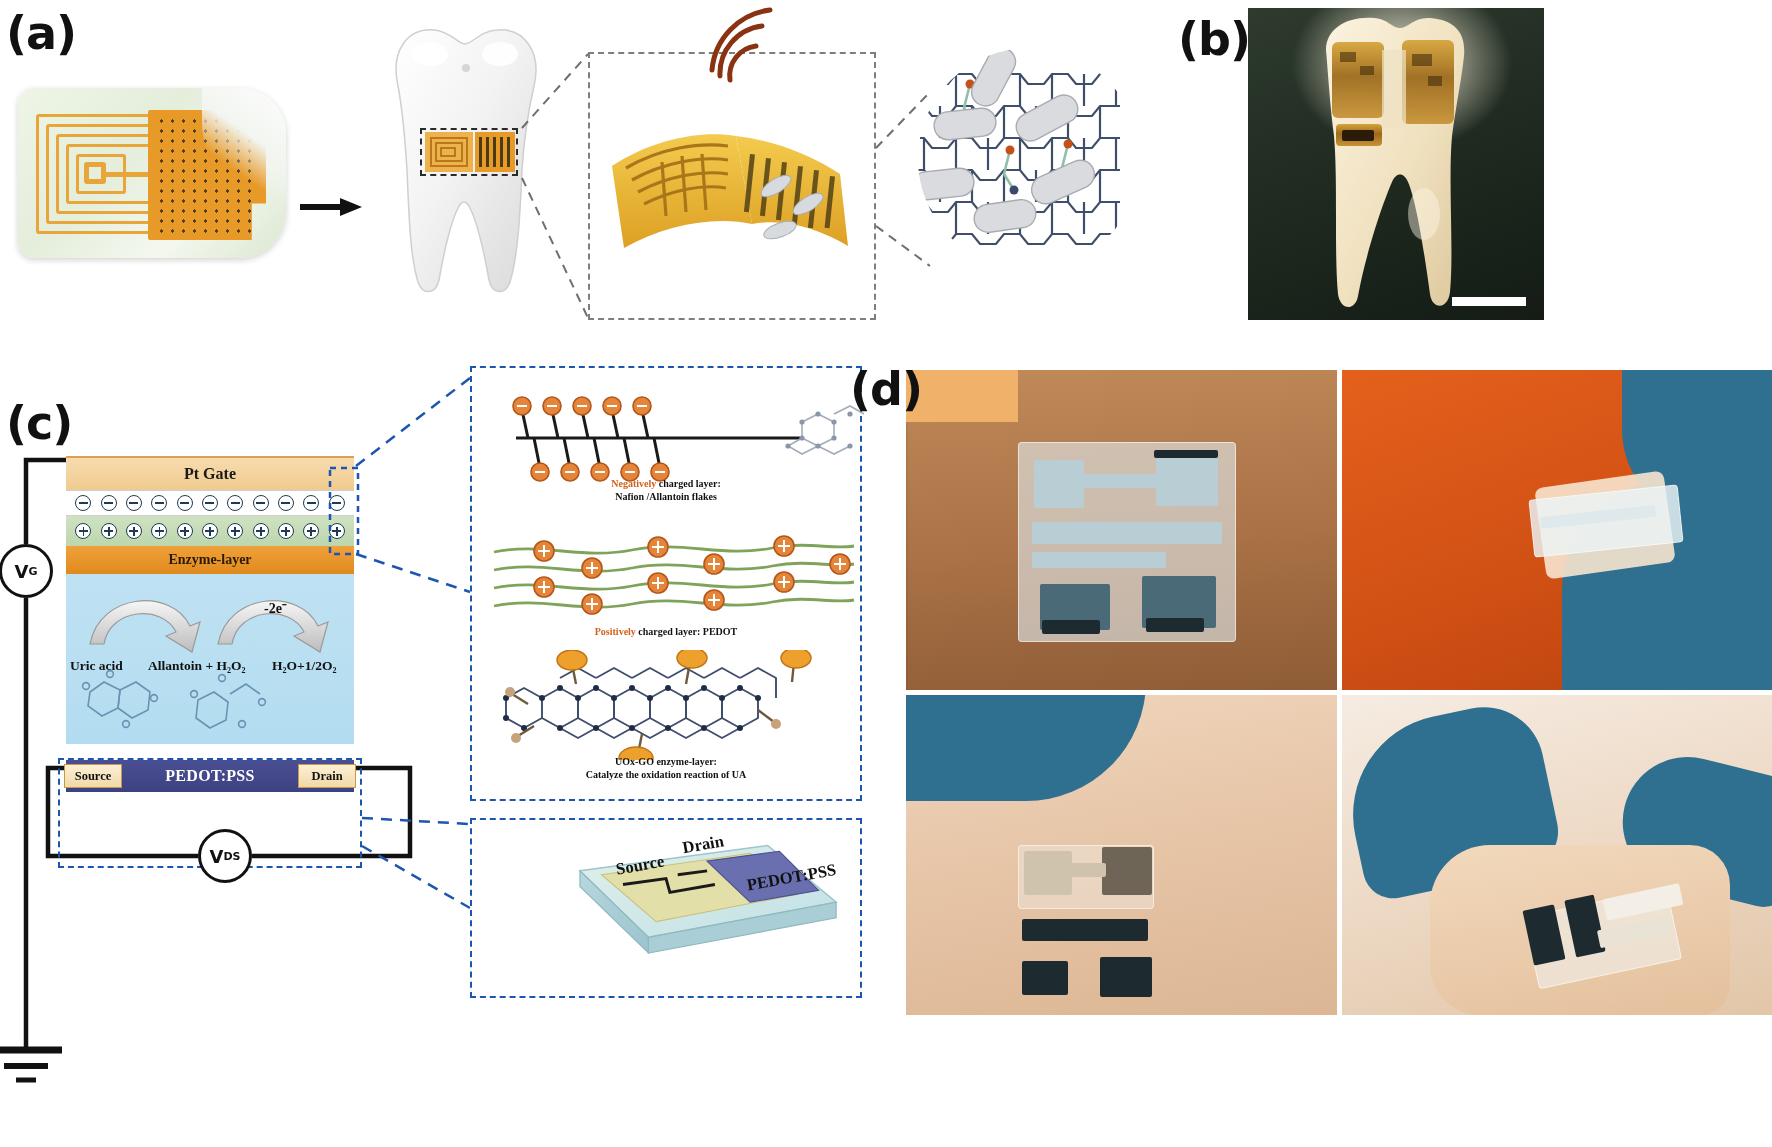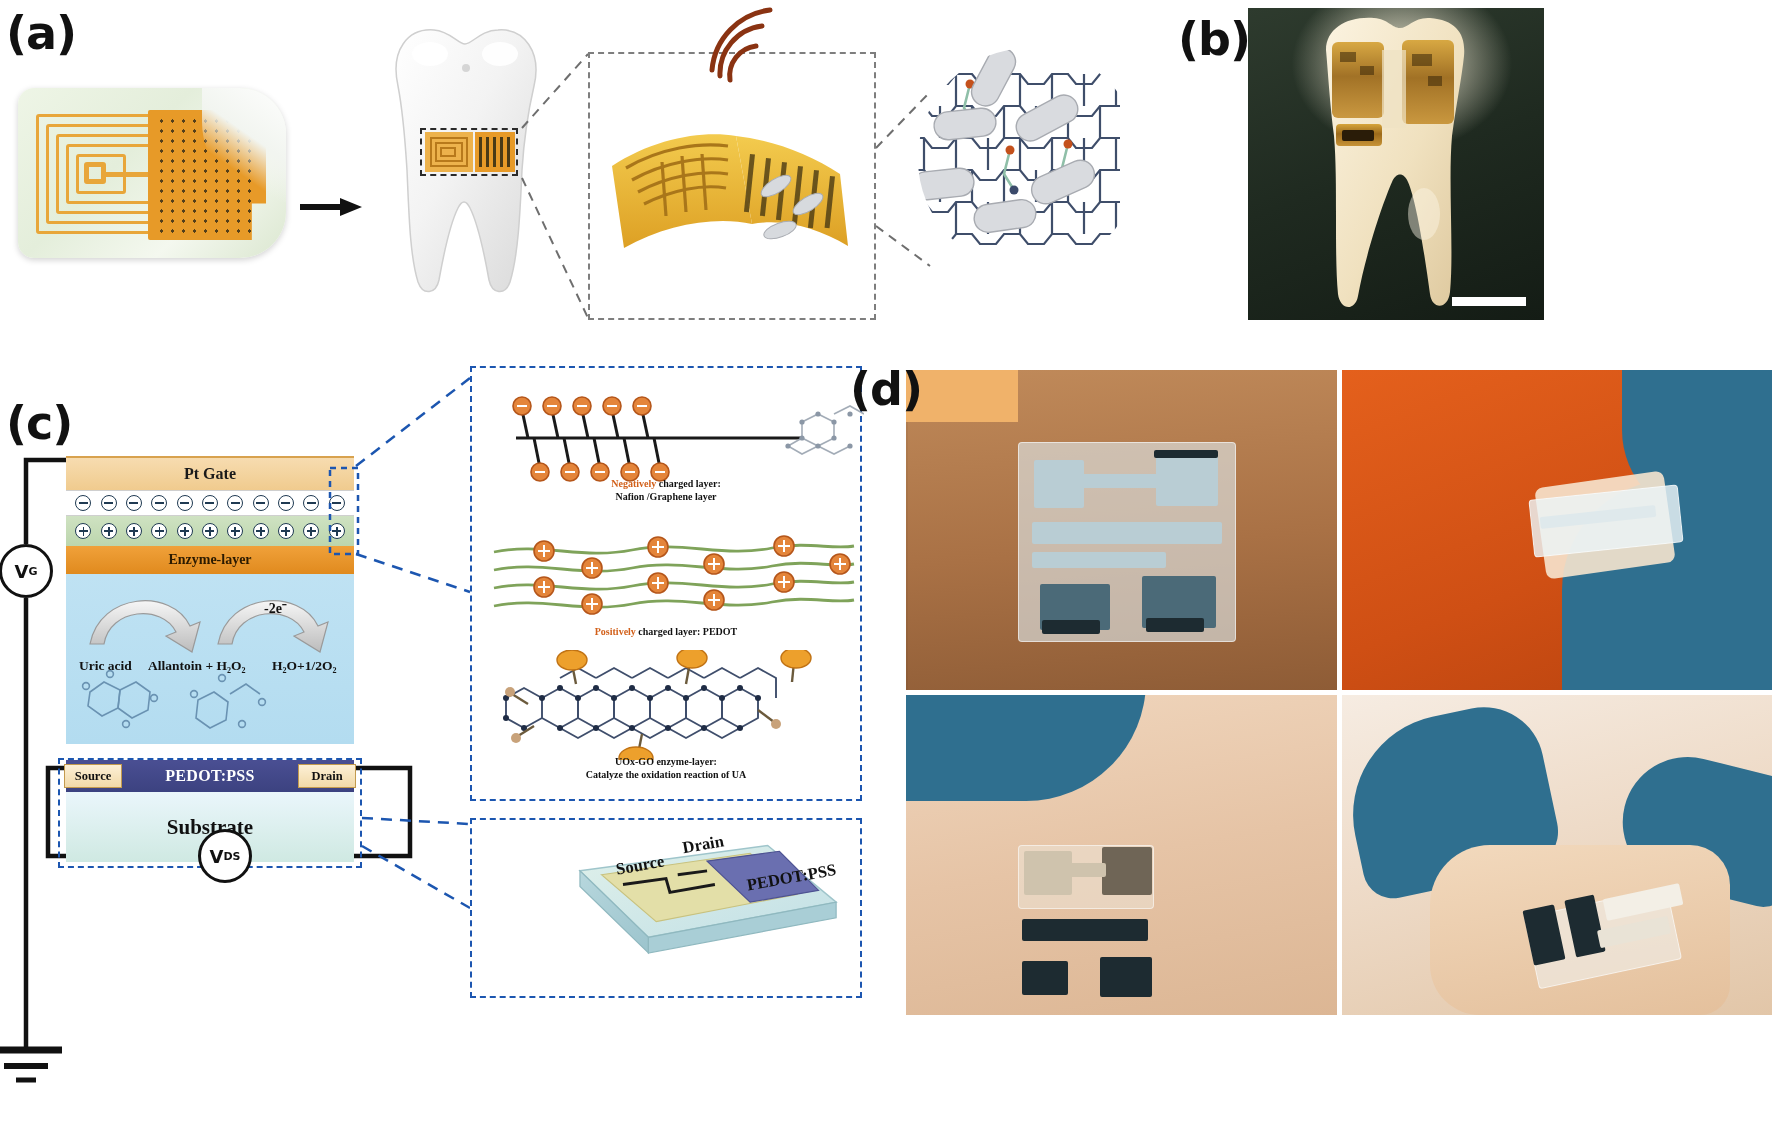--- a/index.html
+++ b/index.html
@@ -549,35 +549,32 @@
             <circle cx="88" cy="124" r="3.4"></circle>
               <circle cx="60" cy="150" r="3.4"></circle>
             <path d="M132 126 l16 -8 l14 10 l-2 18 l-16 8 l-14 -10 Z"></path>
             <path d="M164 120 l16 -10 l14 10"></path>
             <circle cx="128" cy="120" r="3.4"></circle>
               <circle cx="156" cy="104" r="3.4"></circle>
             <circle cx="196" cy="128" r="3.4"></circle>
               <circle cx="176" cy="150" r="3.4"></circle>
           </g>
         </svg>
-        <div class="rxn-label" style="left:4px; top:84px;margin-left:9px;">Uric acid</div>
+        <div class="rxn-label" style="left:4px; top:84px;">Uric acid</div>
         <div class="rxn-label" style="left:82px; top:84px;">Allantoin + H₂O₂</div>
         <div class="rxn-label" style="left:206px; top:84px;">H₂O+1/2O₂</div>
         <div class="e-label" style="left:198px; top:24px;">-2e⁻</div>
       </div>
 
       <div class="layer l-chan">
         <span>PEDOT:PSS</span>
       </div>
       <div class="sd-pad sd-src">Source</div>
       <div class="sd-pad sd-drn">Drain</div>
 
-      <div class="layer l-sub">
-        <span>Substrate</span>
-      </div>
     </div>
     <div class="dash-inner"></div>
 
     <svg style="position:absolute; left:0; top:0; width:880px; height:799px;">
       <g stroke="#1c56b0" stroke-width="2.5" fill="none" stroke-dasharray="11 8">
         <line x1="356" y1="118" x2="470" y2="30"></line>
         <line x1="356" y1="206" x2="470" y2="244"></line>
         <line x1="362" y1="470" x2="470" y2="476"></line>
         <line x1="362" y1="498" x2="470" y2="560"></line>
       </g>
@@ -640,21 +637,21 @@
           <circle cx="378" cy="42" r="2.6"></circle>
             <circle cx="362" cy="66" r="2.6"></circle>
             <circle cx="346" cy="74" r="2.6"></circle>
           <circle cx="330" cy="66" r="2.6"></circle>
             <circle cx="316" cy="74" r="2.6"></circle>
             <circle cx="378" cy="74" r="2.6"></circle>
         </g>
       </svg>
       <div class="inset-cap" style="top:110px;">
         <span class="hl">Negatively</span><span> charged layer:</span><br>
-        <span>Nafion /Graphene layer</span>
+        <span>Nafion /Allantoin flakes</span>
       </div>
 
       <svg viewBox="0 0 392 96" style="position:absolute; left:0; top:162px; width:392px; height:96px;">
         <g stroke="#7fa35a" stroke-width="2.8" fill="none">
           <path d="M22 22 C70 12 110 30 160 20 C210 10 250 28 300 18 C336 11 360 20 382 16"></path>
           <path d="M22 40 C70 30 110 48 160 38 C210 28 250 46 300 36 C336 29 360 38 382 34"></path>
           <path d="M22 58 C70 48 110 66 160 56 C210 46 250 64 300 54 C336 47 360 56 382 52"></path>
           <path d="M22 76 C70 66 110 84 160 74 C210 64 250 82 300 72 C336 65 360 74 382 70"></path>
         </g>
         <g fill="#e4853a" stroke="#b5561a" stroke-width="1.6">

